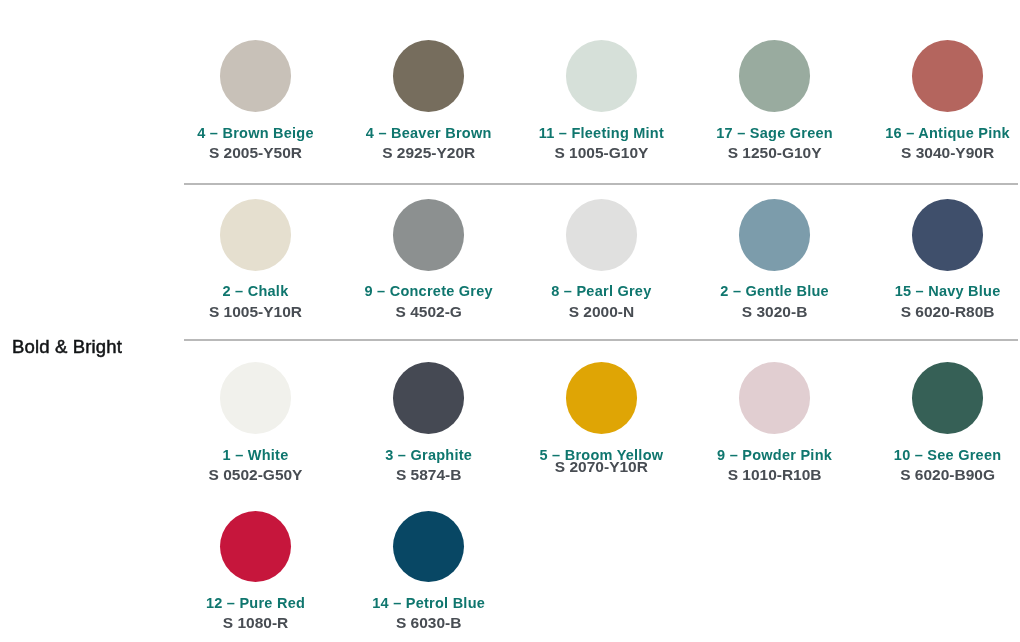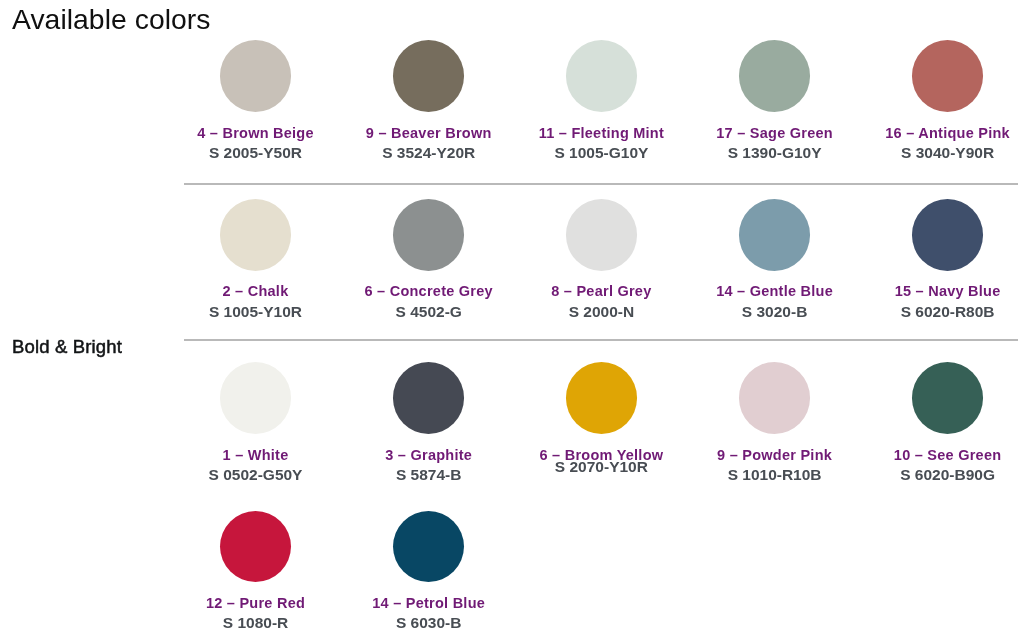--- a/index.html
+++ b/index.html
@@ -33,110 +33,109 @@
     background:#b9b9b9;
   }
 
   .cell { position:absolute; width:172px; }
   .swatch {
     position:absolute; width:71.6px; height:71.6px; border-radius:50%;
     left:50%; margin-left:-35.8px;
   }
   .name {
     position:absolute; left:0; width:100%; text-align:center;
-    font-size:14.5px; font-weight:700; color:#701a75;
+    font-size:14.5px; font-weight:700; color:#0f766e;
     white-space:nowrap; line-height:16px; letter-spacing:0.25px;
     transform:translateZ(0);
   }
   .code {
     position:absolute; left:0; width:100%; text-align:center;
     font-size:15.5px; font-weight:700; color:#484d53;
     white-space:nowrap; line-height:16px; letter-spacing:0px;
     transform:translateZ(0);
   }
 </style>
 </head>
 <body>
 
 <div class="page">
 
-  <h1 class="title">Available colors</h1>
 
 
 
   <div class="group-label" style="top:335px">
     <div class="group-label-line">Bold &amp; Bright</div>
   </div>
 
   <div class="rule" style="top: 183.1px; background-color: rgb(185, 185, 185);"></div>
   <div class="rule" style="top: 339.3px; background-color: rgb(185, 185, 185);"></div>
 
   <div class="cell" style="left:169.5px">
     <div class="swatch" style="top: 40.1px; background-color: rgb(200, 193, 184);"></div>
     <div class="name" style="top:124.5px">4 – Brown Beige</div>
     <div class="code" style="top:144.5px">S 2005-Y50R</div>
   </div>
   <div class="cell" style="left:342.7px">
     <div class="swatch" style="top: 40.1px; background-color: rgb(118, 109, 93);"></div>
-    <div class="name" style="top:124.5px">9 – Beaver Brown</div>
-    <div class="code" style="top:144.5px">S 3524-Y20R</div>
+    <div class="name" style="top:124.5px">4 – Beaver Brown</div>
+    <div class="code" style="top:144.5px">S 2925-Y20R</div>
   </div>
   <div class="cell" style="left:515.4px">
     <div class="swatch" style="top: 40.1px; background-color: rgb(214, 224, 217);"></div>
     <div class="name" style="top:124.5px">11 – Fleeting Mint</div>
     <div class="code" style="top:144.5px">S 1005-G10Y</div>
   </div>
   <div class="cell" style="left:688.6px">
     <div class="swatch" style="top: 40.1px; background-color: rgb(153, 171, 159);"></div>
     <div class="name" style="top:124.5px">17 – Sage Green</div>
-    <div class="code" style="top:144.5px">S 1390-G10Y</div>
+    <div class="code" style="top:144.5px">S 1250-G10Y</div>
   </div>
   <div class="cell" style="left:861.6px">
     <div class="swatch" style="top: 40.1px; background-color: rgb(180, 101, 94);"></div>
     <div class="name" style="top:124.5px">16 – Antique Pink</div>
     <div class="code" style="top:144.5px">S 3040-Y90R</div>
   </div>
   <div class="cell" style="left:169.5px">
     <div class="swatch" style="top: 199px; background-color: rgb(229, 223, 207);"></div>
     <div class="name" style="top:283.0px">2 – Chalk</div>
     <div class="code" style="top:303.8px">S 1005-Y10R</div>
   </div>
   <div class="cell" style="left:342.7px">
     <div class="swatch" style="top: 199px; background-color: rgb(140, 144, 144);"></div>
-    <div class="name" style="top:283.0px">6 – Concrete Grey</div>
+    <div class="name" style="top:283.0px">9 – Concrete Grey</div>
     <div class="code" style="top:303.8px">S 4502-G</div>
   </div>
   <div class="cell" style="left:515.4px">
     <div class="swatch" style="top: 199px; background-color: rgb(224, 224, 223);"></div>
     <div class="name" style="top:283.0px">8 – Pearl Grey</div>
     <div class="code" style="top:303.8px">S 2000-N</div>
   </div>
   <div class="cell" style="left:688.6px">
     <div class="swatch" style="top: 199px; background-color: rgb(124, 156, 171);"></div>
-    <div class="name" style="top:283.0px">14 – Gentle Blue</div>
+    <div class="name" style="top:283.0px">2 – Gentle Blue</div>
     <div class="code" style="top:303.8px">S 3020-B</div>
   </div>
   <div class="cell" style="left:861.6px">
     <div class="swatch" style="top: 199px; background-color: rgb(63, 79, 107);"></div>
     <div class="name" style="top:283.0px">15 – Navy Blue</div>
     <div class="code" style="top:303.8px">S 6020-R80B</div>
   </div>
   <div class="cell" style="left:169.5px">
     <div class="swatch" style="top: 362.3px; background-color: rgb(241, 241, 236);"></div>
     <div class="name" style="top:447.0px">1 – White</div>
     <div class="code" style="top:466.8px">S 0502-G50Y</div>
   </div>
   <div class="cell" style="left:342.7px">
     <div class="swatch" style="top: 362.3px; background-color: rgb(69, 73, 83);"></div>
     <div class="name" style="top:447.0px">3 – Graphite</div>
     <div class="code" style="top:466.8px">S 5874-B</div>
   </div>
   <div class="cell" style="left:515.4px">
     <div class="swatch" style="top: 362.3px; background-color: rgb(223, 165, 5);"></div>
-    <div class="name" style="top:447.0px">6 – Broom Yellow</div>
+    <div class="name" style="top:447.0px">5 – Broom Yellow</div>
     <div class="code" style="top:459px">S 2070-Y10R</div>
   </div>
   <div class="cell" style="left:688.6px">
     <div class="swatch" style="top: 362.3px; background-color: rgb(225, 206, 209);"></div>
     <div class="name" style="top:447.0px">9 – Powder Pink</div>
     <div class="code" style="top:466.8px">S 1010-R10B</div>
   </div>
   <div class="cell" style="left:861.6px">
     <div class="swatch" style="top: 362.3px; background-color: rgb(54, 96, 86);"></div>
     <div class="name" style="top:447.0px">10 – See Green</div>

